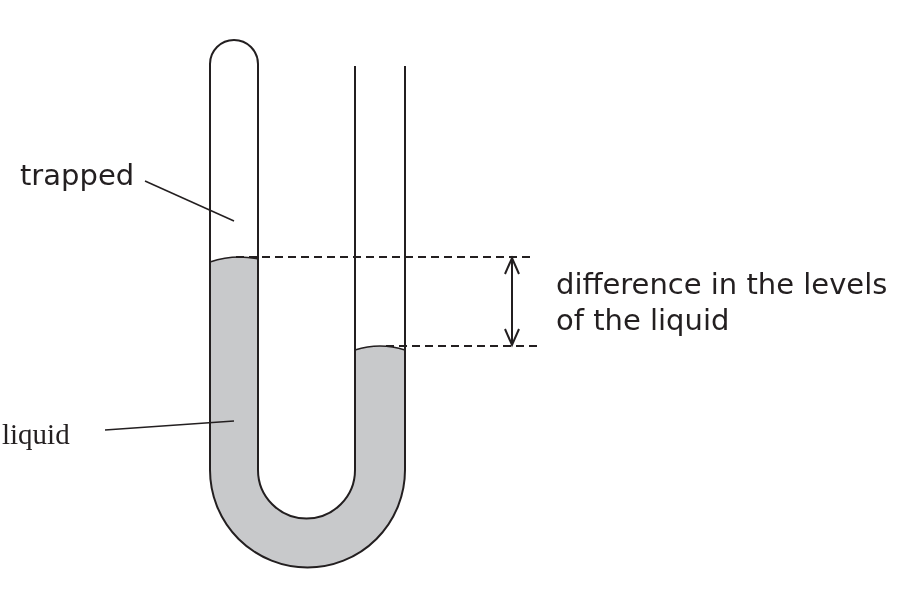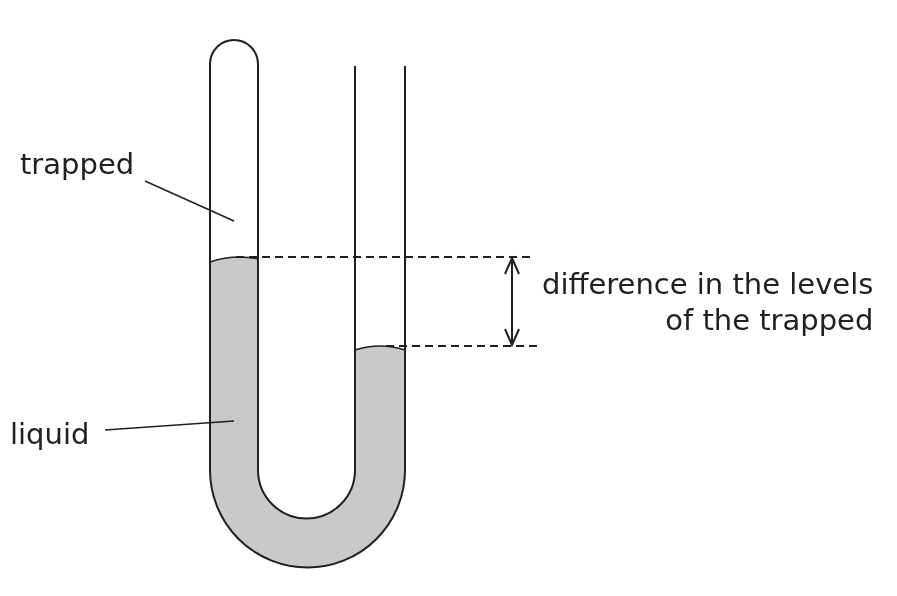--- a/index.html
+++ b/index.html
@@ -25,24 +25,24 @@
   <line x1="386" y1="346" x2="538" y2="346" stroke="#231f20" stroke-width="2" stroke-dasharray="8,5"></line>
 
   <line x1="512" y1="258" x2="512" y2="345" stroke="#231f20" stroke-width="2"></line>
   <polyline points="505,274 512,258 519,274" fill="none" stroke="#231f20" stroke-width="2"></polyline>
   <polyline points="505,329 512,345 519,329" fill="none" stroke="#231f20" stroke-width="2"></polyline>
 
   <line x1="145" y1="181" x2="234" y2="221" stroke="#231f20" stroke-width="1.5"></line>
   <line x1="105" y1="430" x2="234" y2="421" stroke="#231f20" stroke-width="1.5"></line>
 </svg>
 
-<div class="lbl" style="left:20px; top:146px;text-align:center;">
+<div class="lbl" style="left:20px; top:157px;text-align:center;">
   <div>trapped</div>
 </div>
 
-<div class="lbl" style="left:10px; top:416px;">
+<div class="lbl" style="left:2px; top:416px;font-family:Liberation Serif, serif;">
   <span>liquid</span>
 </div>
 
-<div class="lbl" style="left:542px; top:266px;text-align:right;">
+<div class="lbl" style="left:556px; top:266px;">
   <div>difference in the levels</div>
-  <div>of the trapped</div>
+  <div>of the liquid</div>
 </div>
 
 </body></html>

